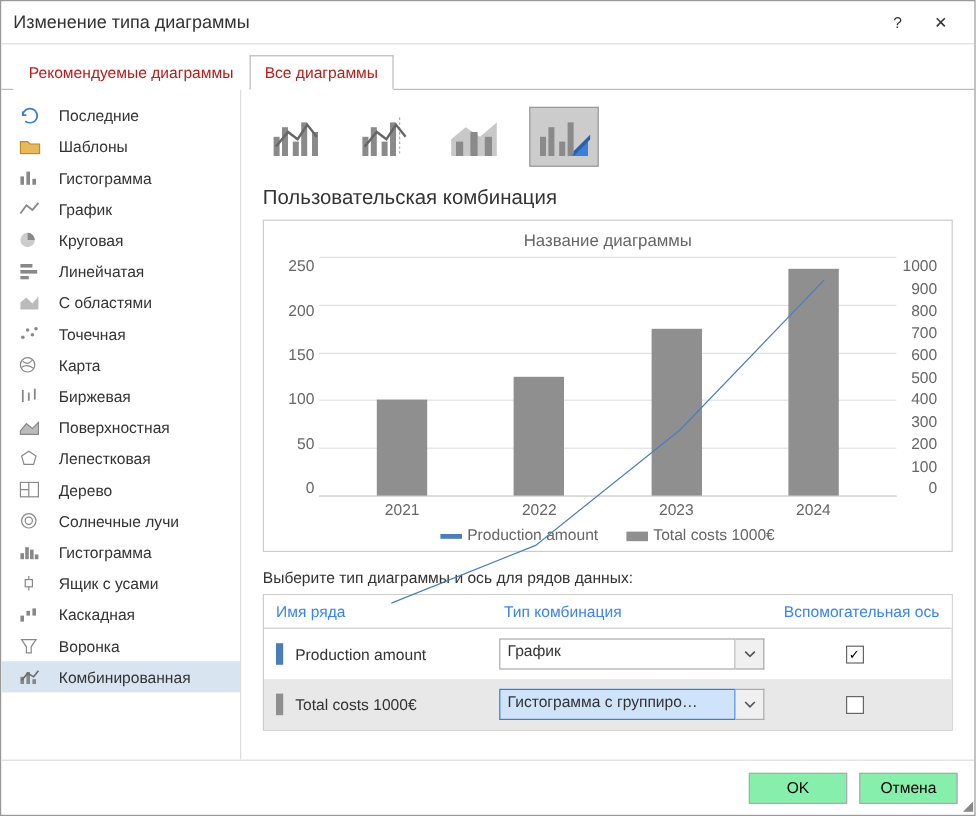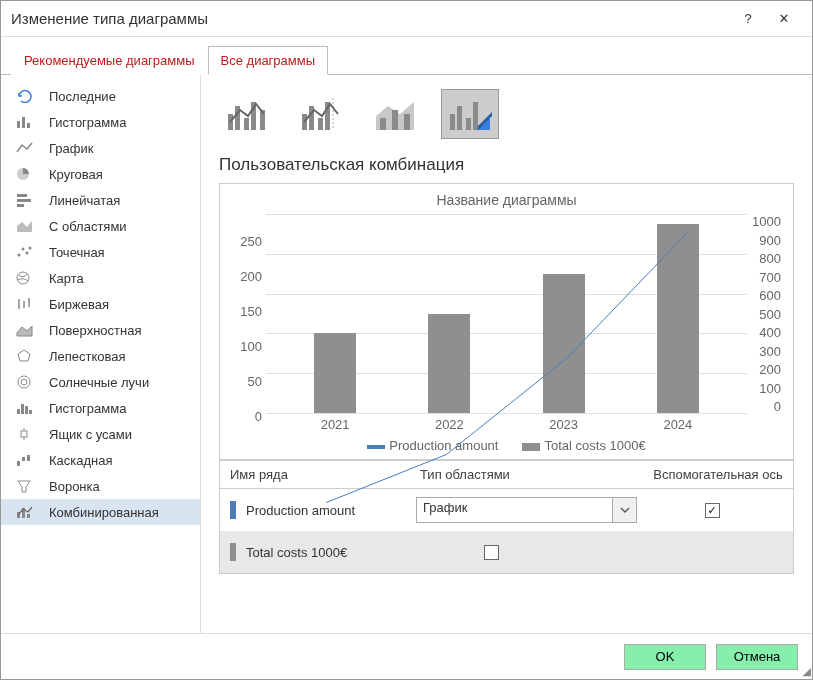--- a/index.html
+++ b/index.html
@@ -17,34 +17,34 @@
 .sitem .sicon { width: 20px; height: 16px; display: flex; align-items: center; justify-content: center; }
 .main { flex: 1; display: flex; flex-direction: column; padding: 14px 18px 0 18px; overflow: hidden; }
 .subtype-row { display: flex; gap: 16px; margin-bottom: 16px; }
 .subtype { width: 58px; height: 50px; border: 1px solid transparent; display: flex; align-items: center; justify-content: center; cursor: pointer; }
 .subtype.selected { background: #ccc; border-color: #999; }
 .section-title { font-size: 17px; color: #333; margin-bottom: 8px; }
 .preview-box { border: 1px solid #ccc; padding: 8px 12px 6px 12px; }
 .chart-title { text-align: center; color: #666; font-size: 14px; margin-bottom: 6px; }
 .plot { position: relative; height: 200px; display: flex; }
 .yaxis-left, .yaxis-right { width: 34px; display: flex; flex-direction: column; justify-content: space-between; font-size: 11px; color: #666; }
-.yaxis-left div { text-align: right; padding-right: 4px; margin-top: 20px; }
+.yaxis-left div { text-align: right; padding-right: 4px; }
 .yaxis-right div { text-align: right; padding-left: 4px; }
 .plotarea { flex: 1; position: relative; border-bottom: 1px solid #aaa; }
 .gridline { position: absolute; left: 0; right: 0; border-top: 1px solid #e0e0e0; }
 .bars { position: absolute; inset: 0; display: flex; align-items: flex-end; justify-content: space-around; padding: 0 12px; }
 .bar { width: 42px; background: #8f8f8f; }
 .linesvg { position: absolute; inset: 0; }
 .xlabels { display: flex; justify-content: space-around; padding: 3px 46px 0 46px; font-size: 11px; color: #666; }
 .legend { display: flex; justify-content: center; gap: 24px; margin-top: 6px; font-size: 11px; color: #666; }
 .legend .swatch { display: inline-block; width: 18px; height: 4px; vertical-align: middle; margin-right: 4px; }
 .series-prompt { margin-top: 14px; margin-bottom: 6px; color: #333; }
 .series-table { border: 1px solid #ccc; width: 100%; }
 .series-header { display: flex; border-bottom: 1px solid #ccc; background: #fff; }
-.series-header > div { padding: 6px 10px; color: #404040; }
+.series-header > div { padding: 6px 10px; color: #3b82f6; }
 .col-name { width: 190px; }
 .col-type { flex: 1; }
 .col-axis { width: 150px; text-align: center; }
 .series-row { display: flex; align-items: center; padding: 4px 6px; min-height: 42px; }
 .series-row.selected { background: #e8e8e8; }
 .series-row .swatch2 { display: inline-block; width: 6px; height: 18px; margin-right: 10px; margin-left: 4px; vertical-align: middle; }
 .series-row .namecell { width: 190px; display: flex; align-items: center; color: #333; }
 .series-row .typecell { flex: 1; }
 .series-row .axiscell { width: 150px; display: flex; justify-content: center; }
 .combo { display: flex; height: 26px; }
@@ -82,20 +82,28 @@
           <svg width="18" height="14">
             <path d="M3 7 A6 6 0 1 1 5 12" fill="none" stroke="#3b7dd8" stroke-width="1.5"></path>
             <polyline points="3,4 3,7 6,7" fill="none" stroke="#3b7dd8" stroke-width="1.5"></polyline>
           </svg>
         </span>
         <span>Последние</span>
       </div>
       <div class="sitem">
         <span class="sicon">
           <svg width="18" height="14">
+            <path d="M1 3h6l2 2h8v8H1z" fill="#e8b95b" stroke="#b88a2a"></path>
+          </svg>
+        </span>
+        <span>Шаблоны</span>
+      </div>
+      <div class="sitem">
+        <span class="sicon">
+          <svg width="18" height="14">
             <g fill="#888">
               <rect x="1" y="6" width="3" height="7"></rect>
               <rect x="6" y="2" width="3" height="11"></rect>
               <rect x="11" y="8" width="3" height="5"></rect>
             </g>
           </svg>
         </span>
         <span>Гистограмма</span>
       </div>
       <div class="sitem">
@@ -177,20 +185,32 @@
         </span>
         <span>Поверхностная</span>
       </div>
       <div class="sitem">
         <span class="sicon">
           <svg width="18" height="14">
             <polygon points="8,1 14,5 12,12 4,12 2,5" fill="none" stroke="#888"></polygon>
           </svg>
         </span>
         <span>Лепестковая</span>
+      </div>
+      <div class="sitem">
+        <span class="sicon">
+          <svg width="18" height="14">
+            <g fill="none" stroke="#888">
+              <rect x="1" y="1" width="15" height="12"></rect>
+              <line x1="8" y1="1" x2="8" y2="13"></line>
+              <line x1="1" y1="7" x2="8" y2="7"></line>
+            </g>
+          </svg>
+        </span>
+        <span>Дерево</span>
       </div>
       <div class="sitem">
         <span class="sicon">
           <svg width="18" height="14">
             <circle cx="8" cy="7" r="6" fill="none" stroke="#888"></circle>
             <circle cx="8" cy="7" r="3" fill="none" stroke="#888"></circle>
           </svg>
         </span>
         <span>Солнечные лучи</span>
       </div>
@@ -351,25 +371,26 @@
           <div>2022</div>
           <div>2023</div>
           <div>2024</div>
         </div>
       <div class="legend">
         <span><span class="swatch" style="background:#4a7ebb"></span><span>Production amount</span></span>
         <span><span class="swatch" style="background:#8f8f8f;height:8px"></span><span>Total costs 1000€</span></span>
       </div>
     </div>
 
+    <div class="series-prompt">Выберите тип диаграммы и ось для рядов данных:</div>
 
     <div class="series-table">
       <div class="series-header">
         <div class="col-name">Имя ряда</div>
-        <div class="col-type">Тип областями</div>
+        <div class="col-type">Тип комбинация</div>
         <div class="col-axis">Вспомогательная ось</div>
       </div>
       <div class="series-row">
         <div class="namecell">
           <span class="swatch2" style="background:#4a7ebb"></span>
           <span>Production amount</span>
         </div>
         <div class="typecell">
           <div class="combo">
             <div class="combo-input">График</div>
@@ -382,20 +403,30 @@
         </div>
         <div class="axiscell">
           <span class="chk">✓</span>
         </div>
       </div>
       <div class="series-row selected">
         <div class="namecell">
           <span class="swatch2" style="background:#8f8f8f"></span>
           <span>Total costs 1000€</span>
         </div>
+        <div class="typecell">
+          <div class="combo">
+            <div class="combo-input hl">Гистограмма с группиро…</div>
+            <div class="combo-btn">
+                <svg width="10" height="6">
+                  <polyline points="1,1 5,5 9,1" fill="none" stroke="#555" stroke-width="1.4"></polyline>
+                </svg>
+              </div>
+          </div>
+        </div>
         <div class="axiscell">
           <span class="chk"></span>
         </div>
       </div>
     </div>
 
   </div>
 </div>
 
 <div class="footer">

